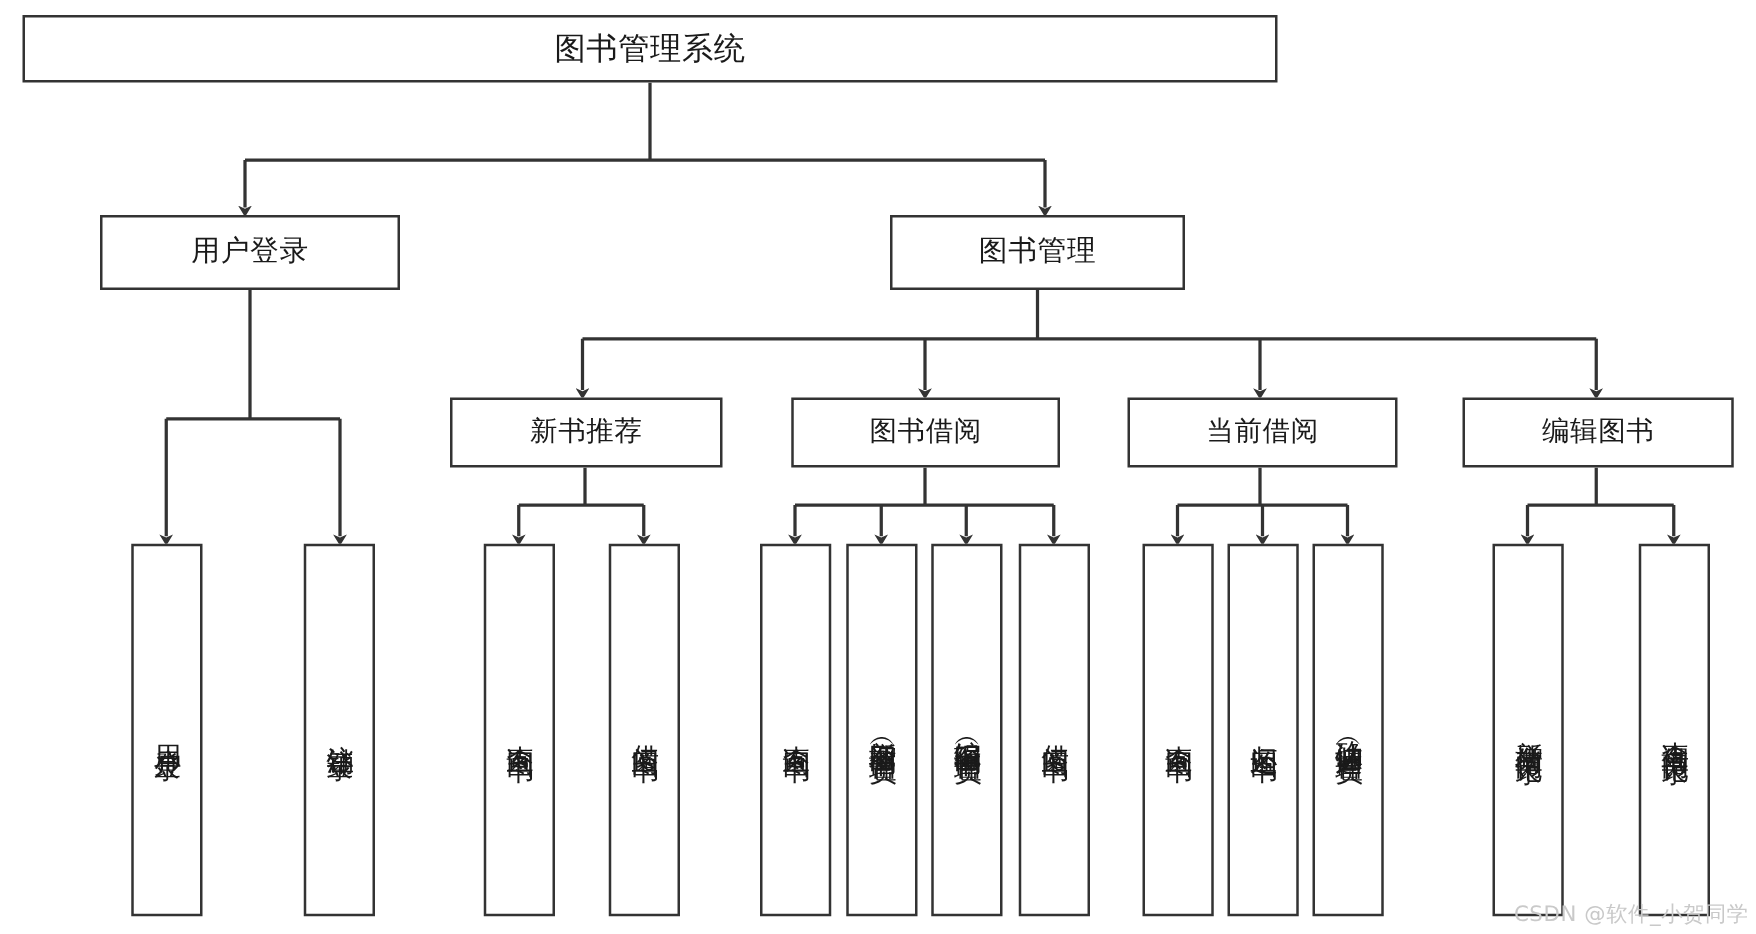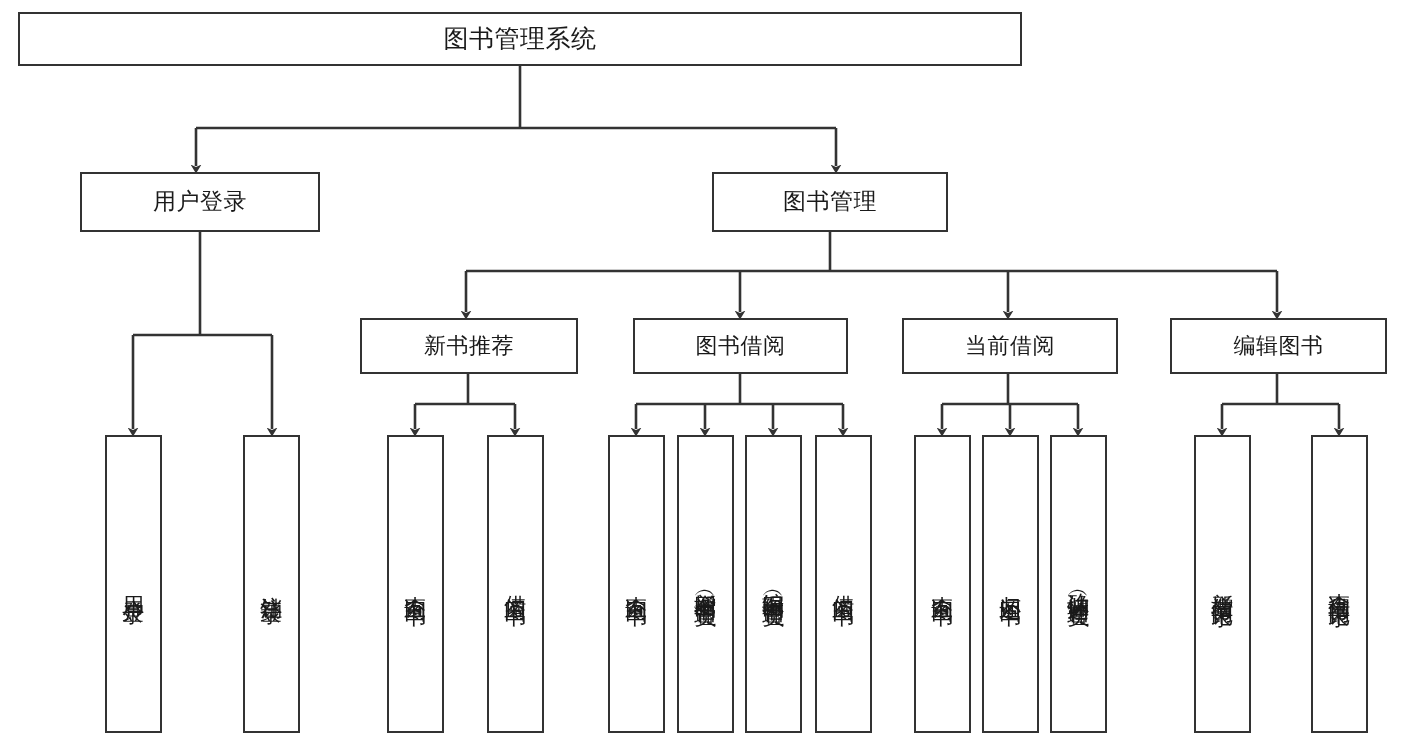--- a/index.html
+++ b/index.html
@@ -192,14 +192,15 @@
     <span class="lbl">确认归还（管理员）</span>
   </div>
 
   <div class="node leaf" style="left:1194px; top:435px; width:57px; height:298px;">
     <span class="lbl">新增借阅记录</span>
   </div>
   <div class="node leaf" style="left:1311px; top:435px; width:57px; height:298px;">
     <span class="lbl">查询借阅记录</span>
   </div>
 
+  <div id="watermark">CSDN @软件_小贺同学</div>
 
 </div>
 
 </body></html>

